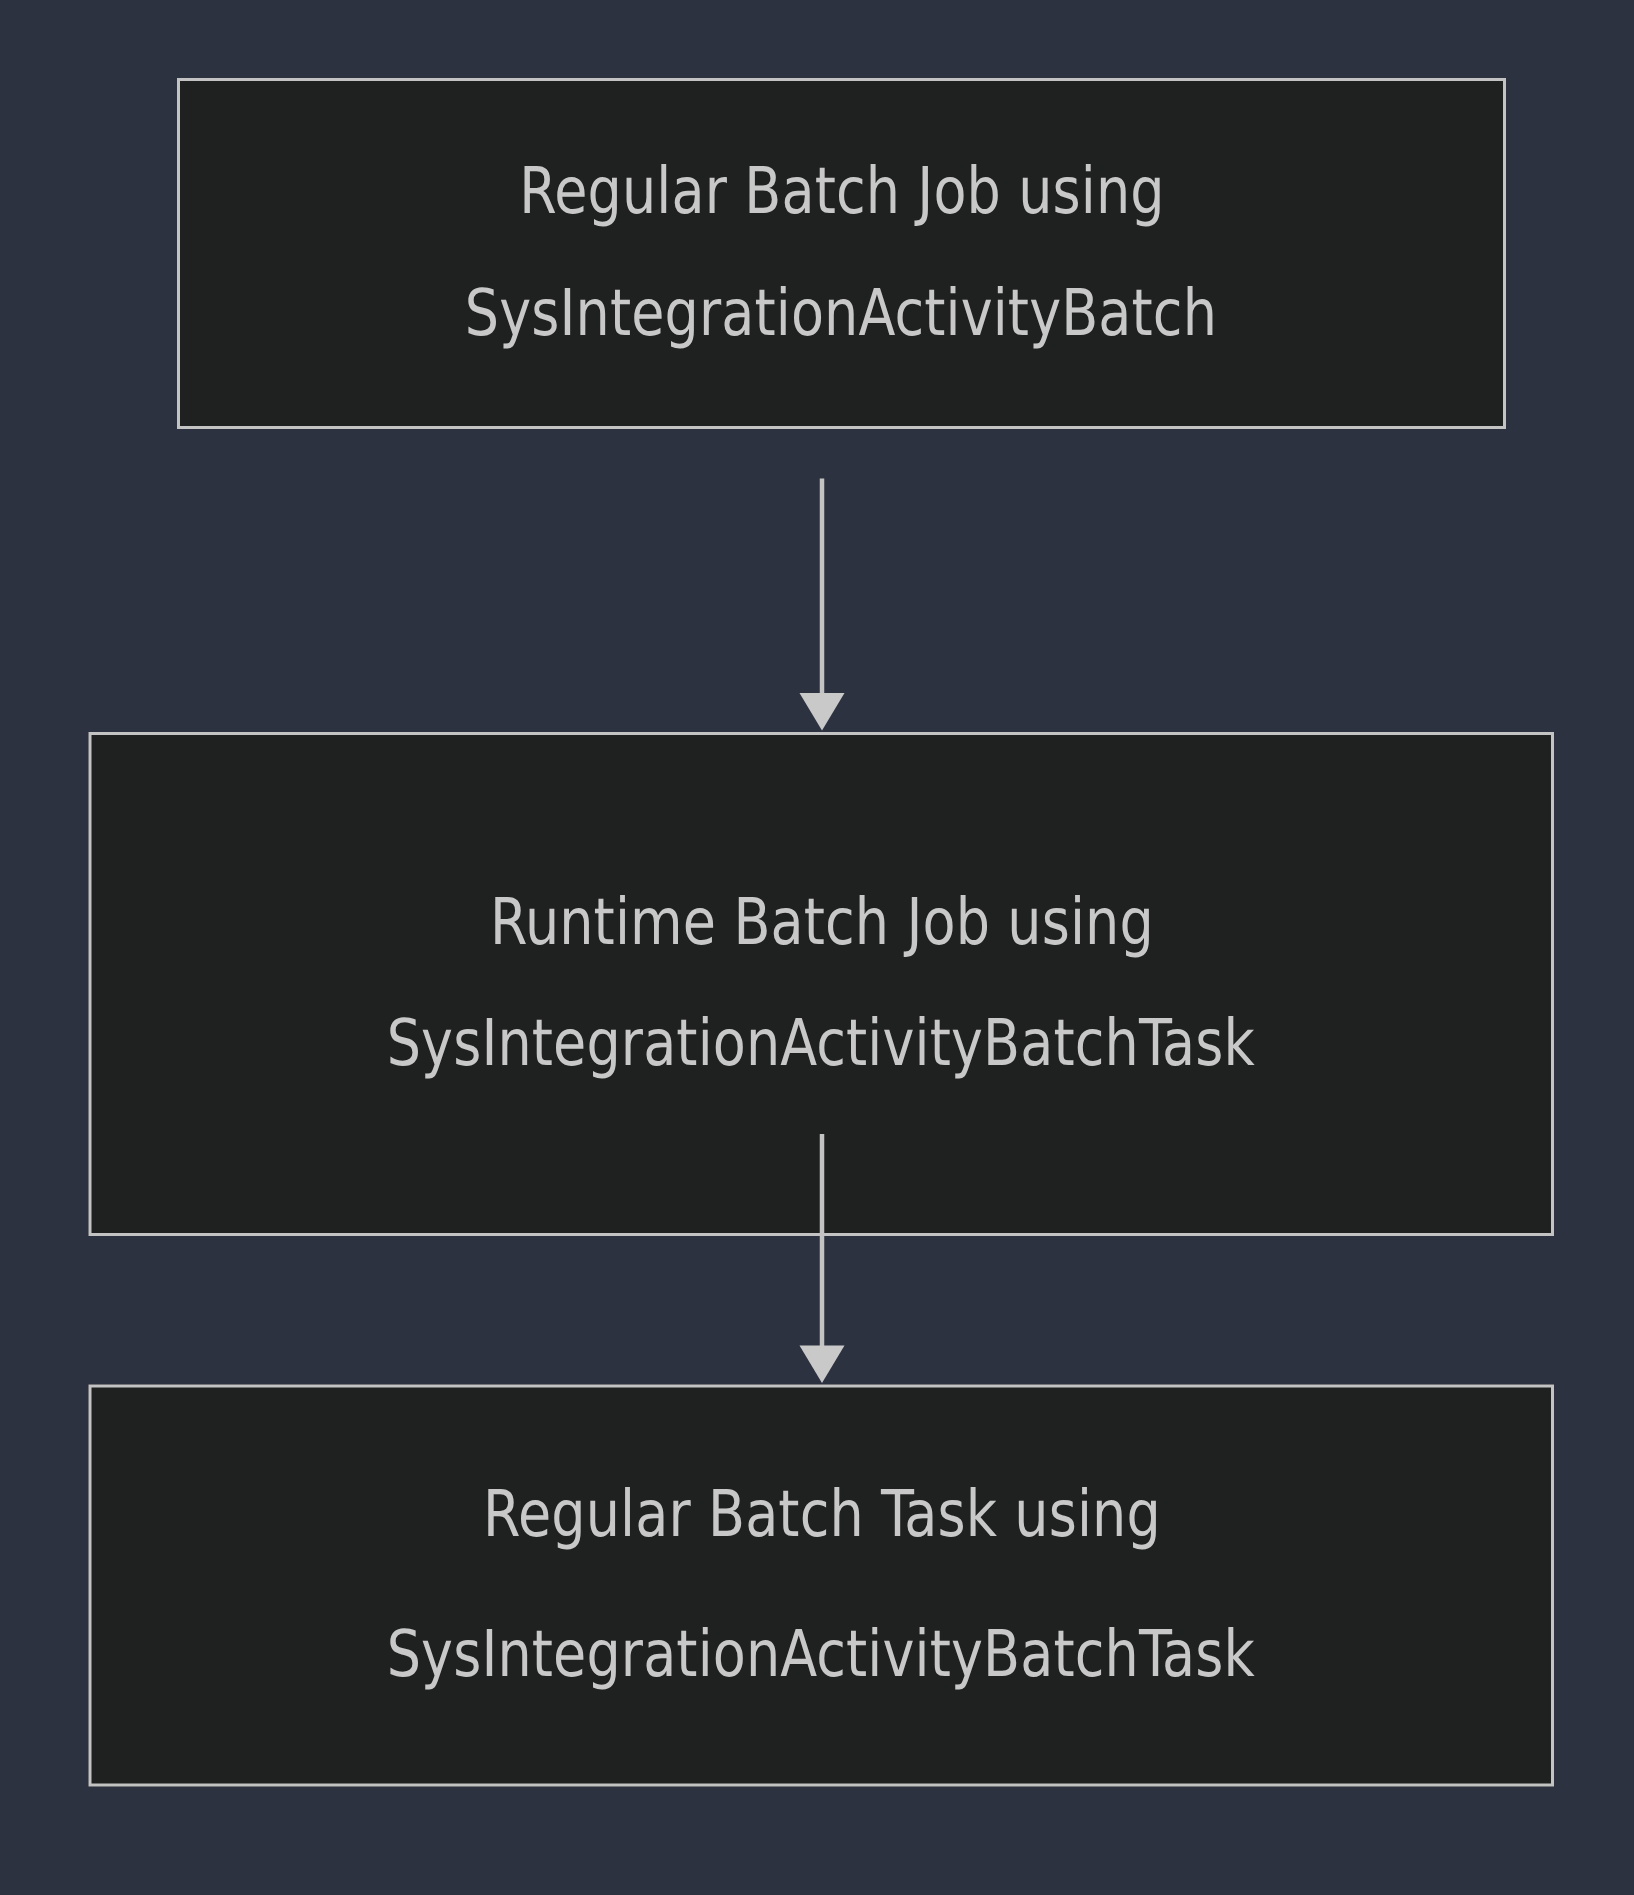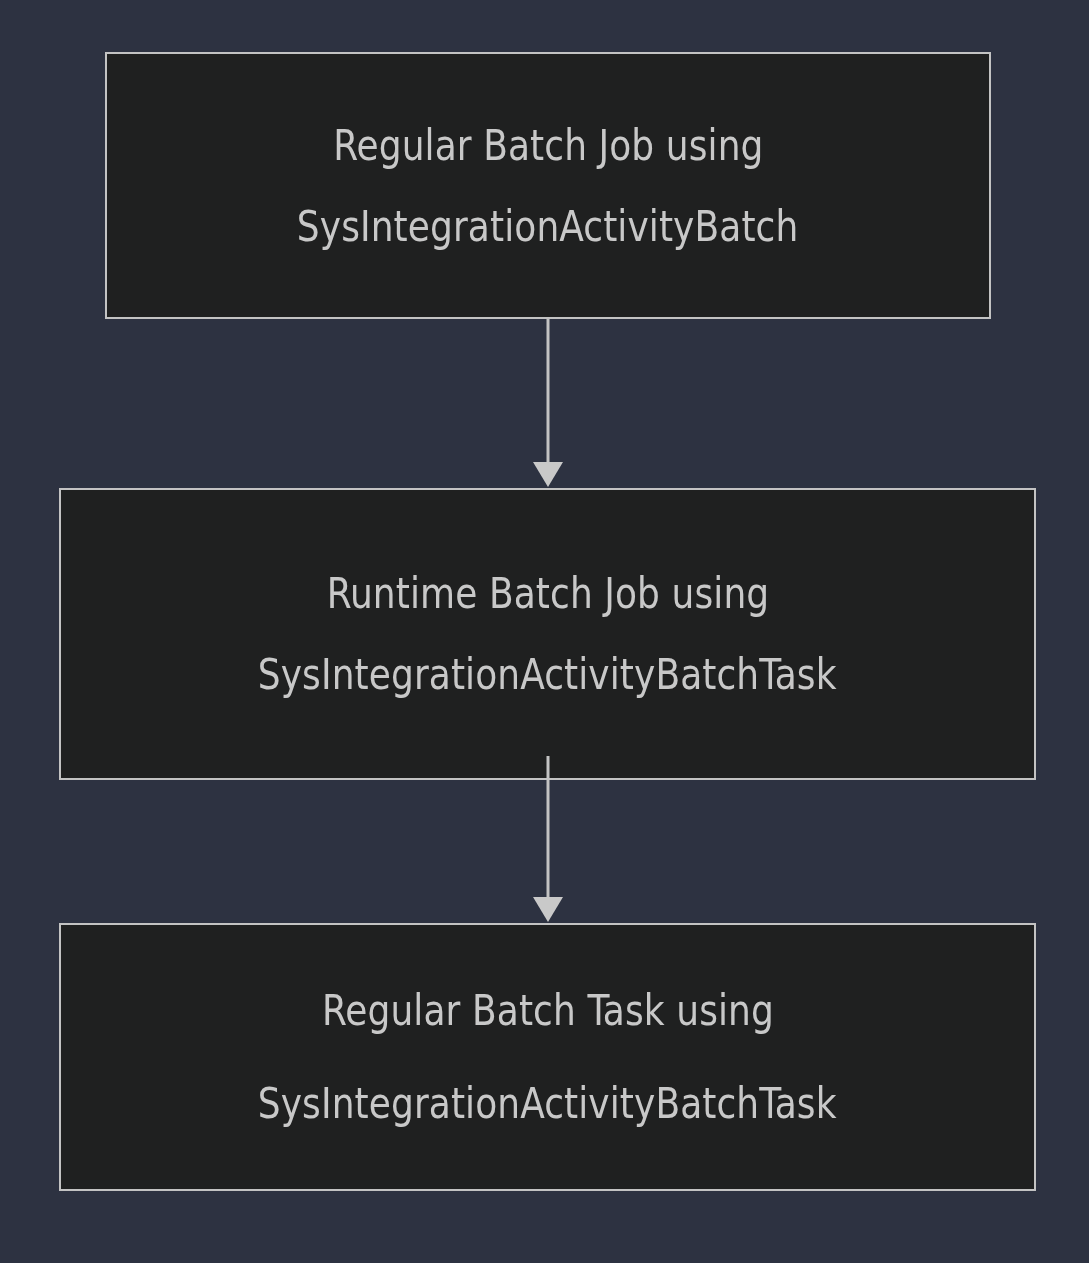--- a/index.html
+++ b/index.html
@@ -38,30 +38,30 @@
     -webkit-font-smoothing: antialiased;
   }
   .node .line {
     display: block;
     white-space: nowrap;
     transform: scaleX(0.93);
     transform-origin: center;
   }
 
   #node-regular-batch-job {
-    left: 105px;
+    left: 118px;
     top: 52px;
     width: 886px;
-    height: 267px;
+    height: 234px;
   }
   #node-runtime-batch-job {
     left: 59px;
     top: 488px;
     width: 977px;
-    height: 292px;
+    height: 336px;
   }
   #node-regular-batch-task {
     left: 59px;
     top: 923px;
     width: 977px;
     height: 268px;
     gap: 12px;
   }
 
   

